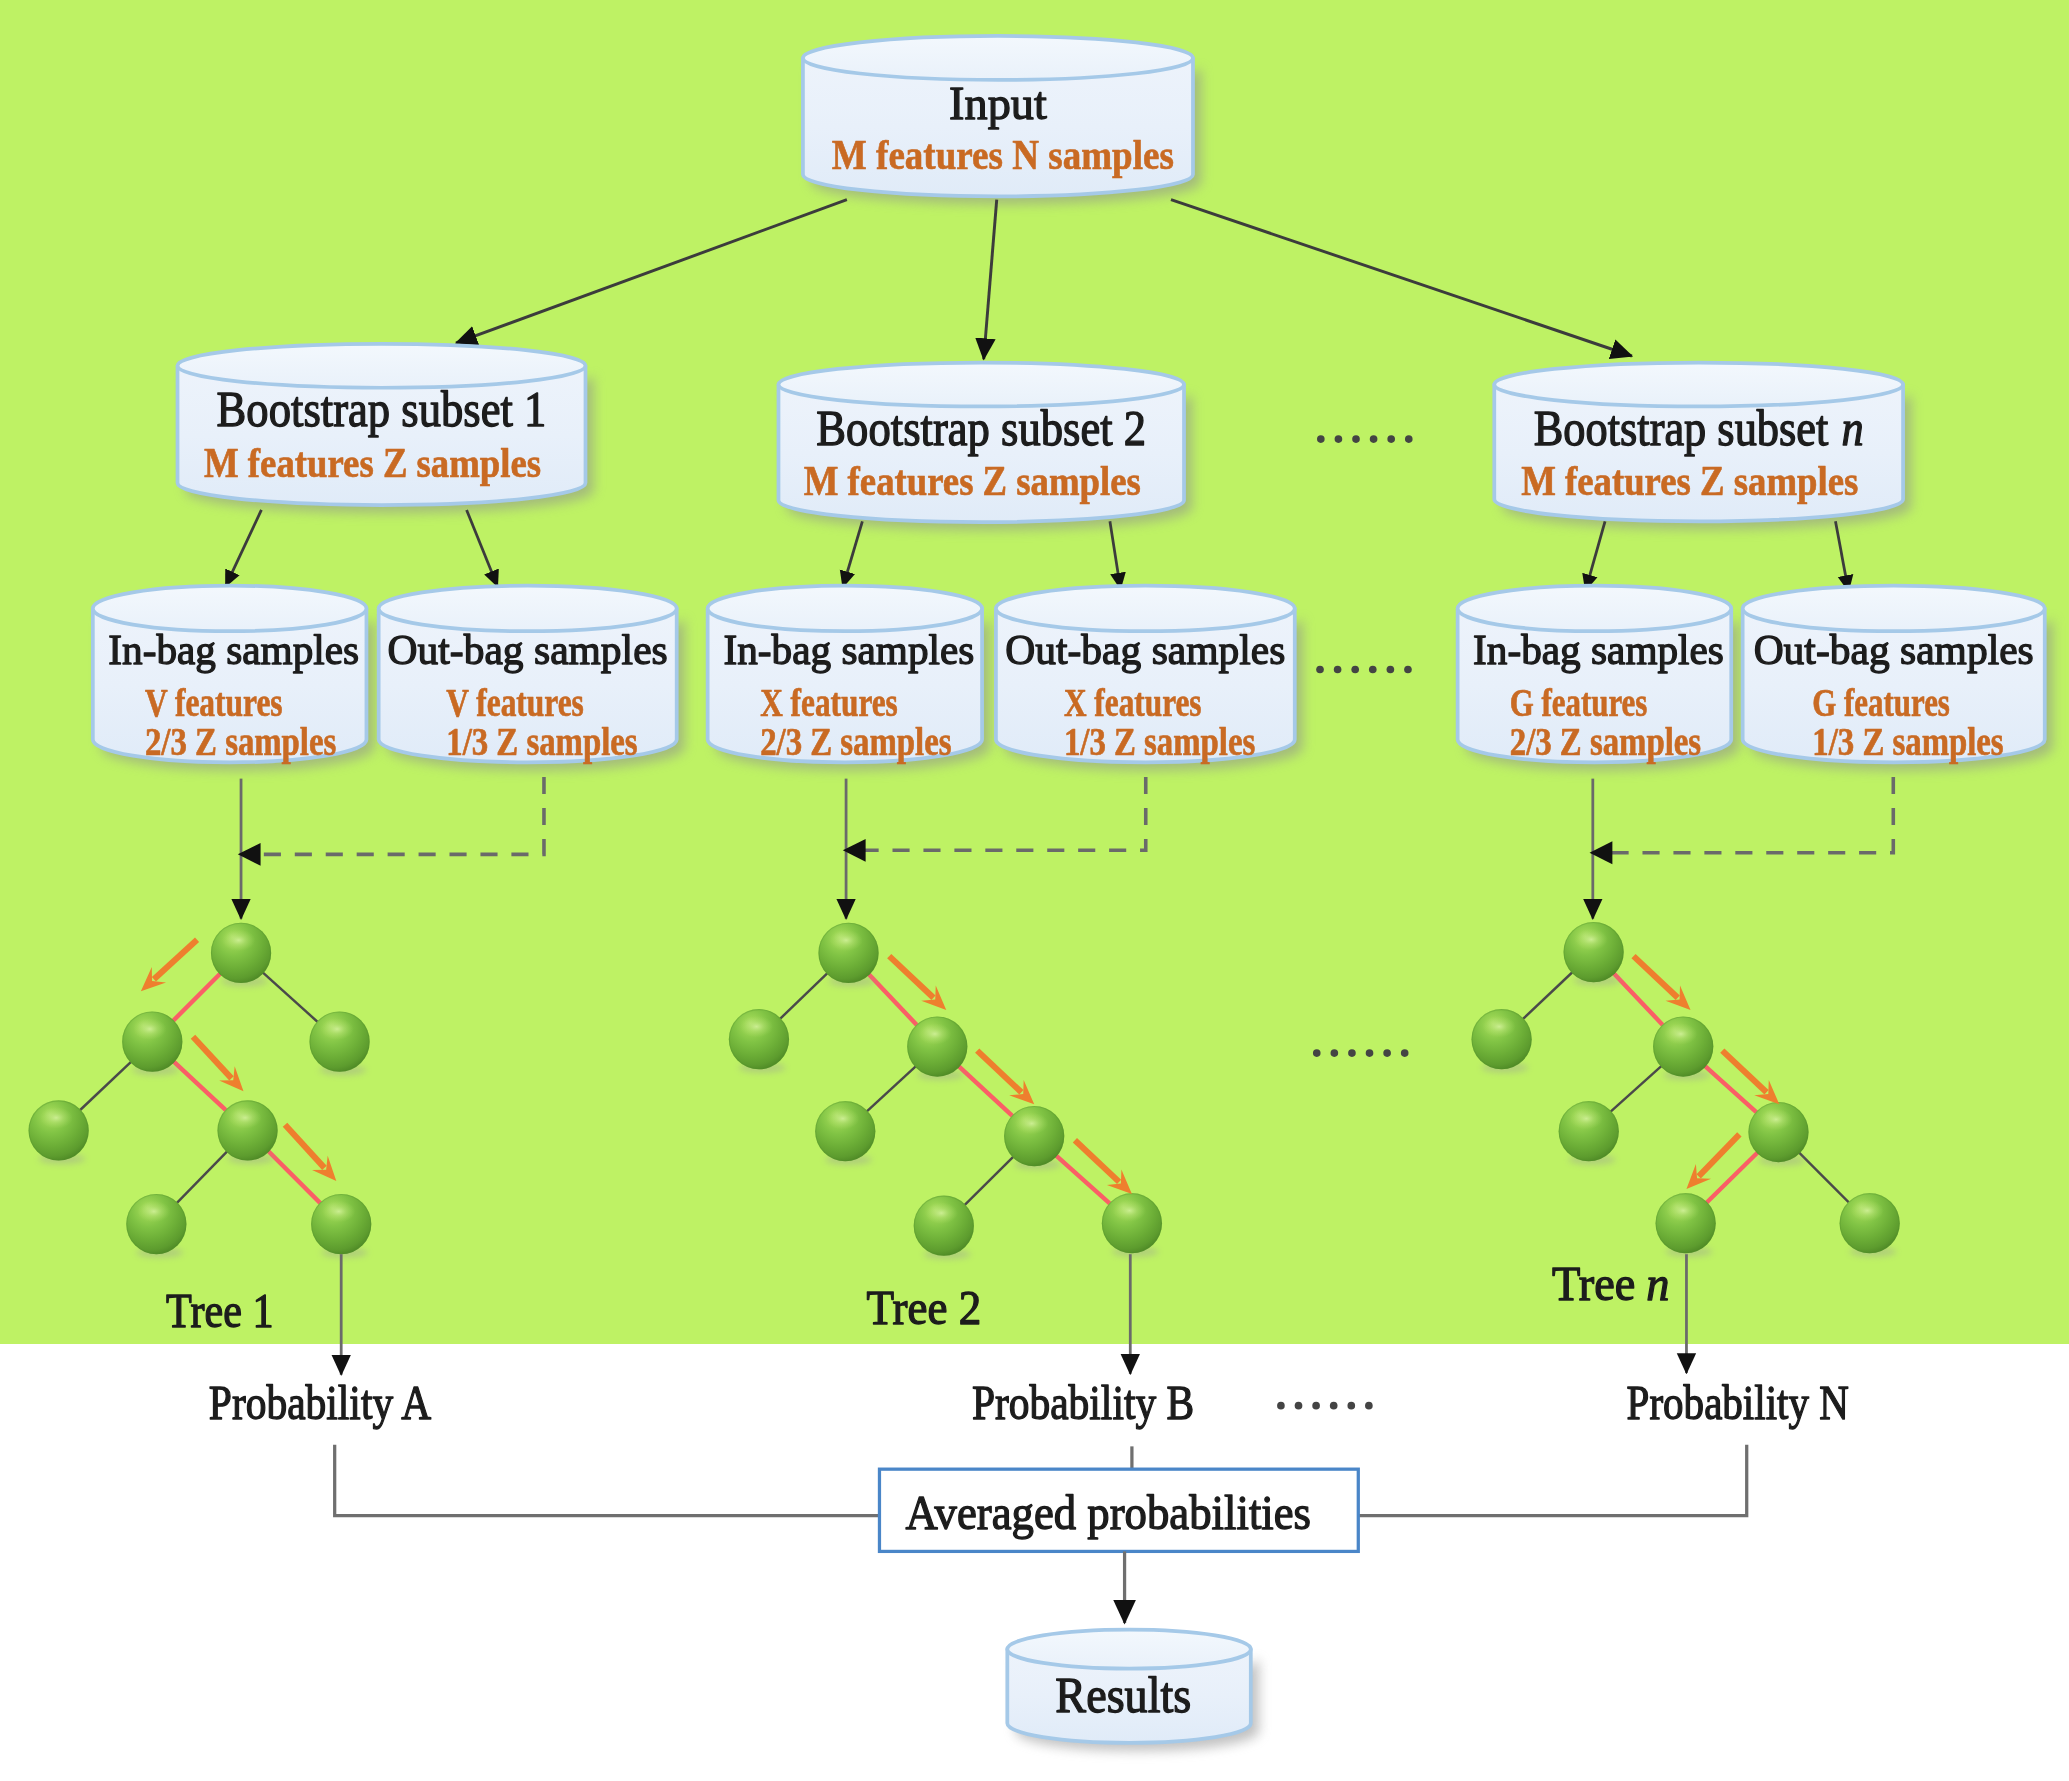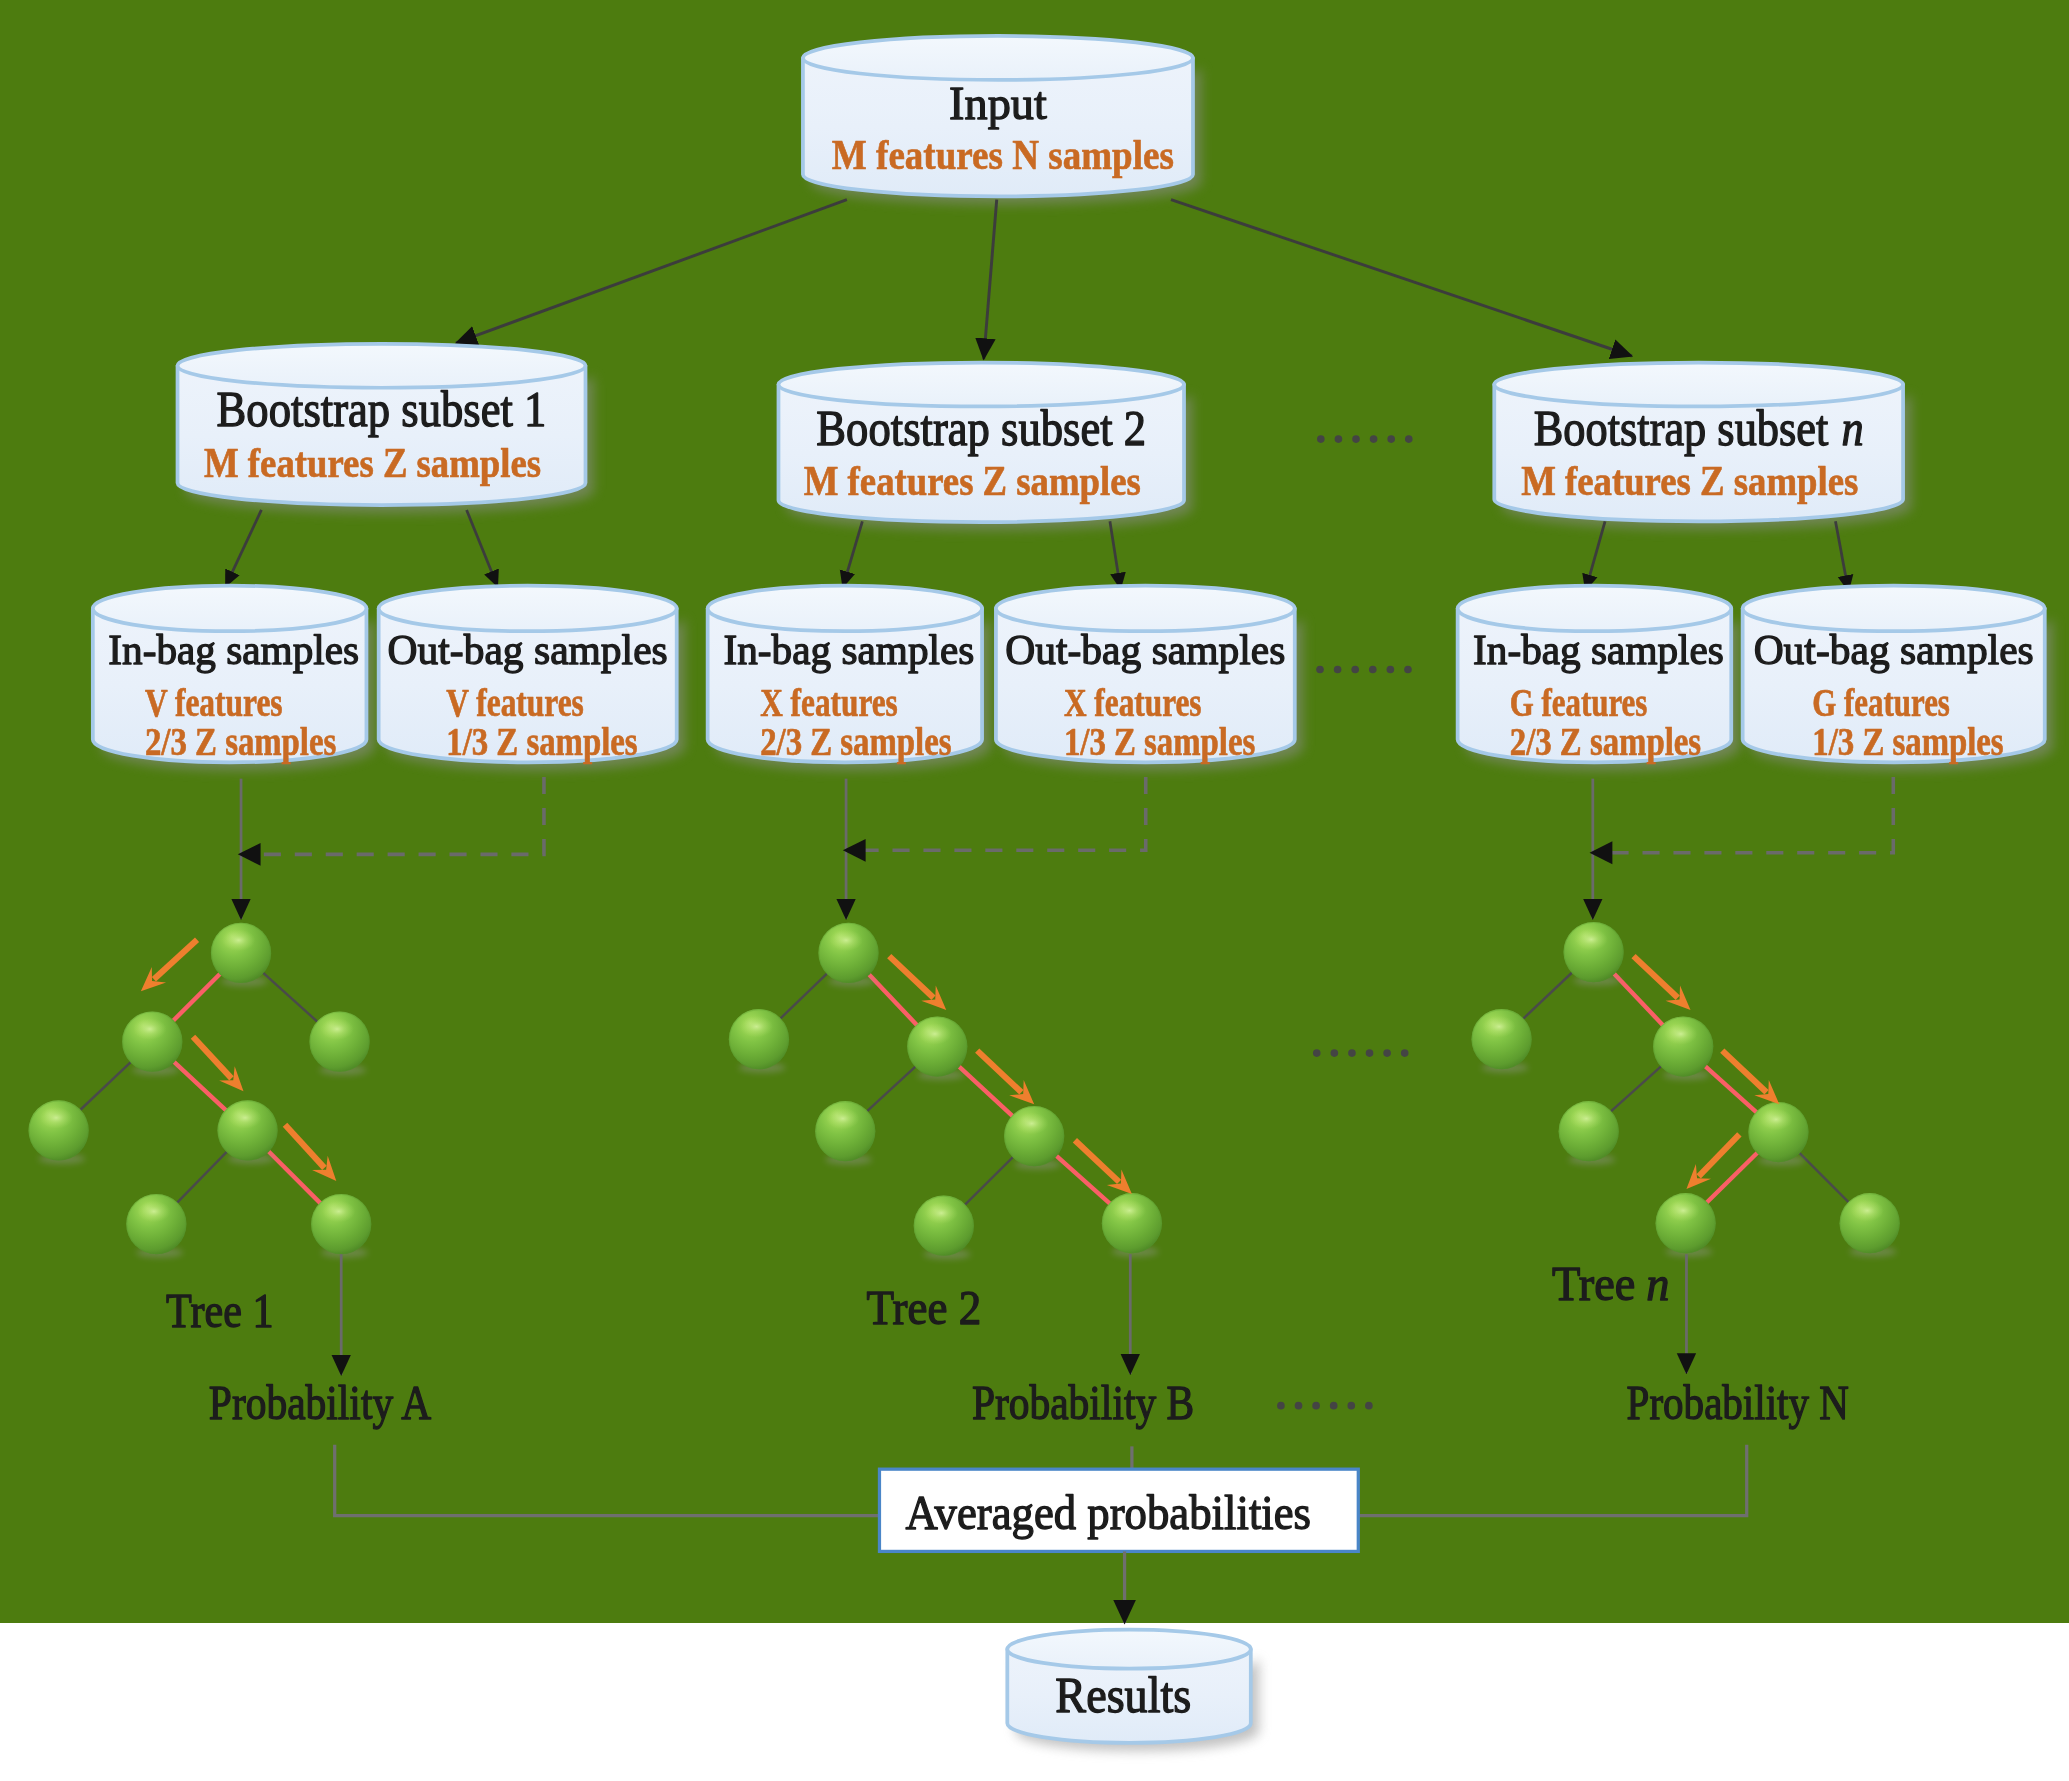--- a/index.html
+++ b/index.html
@@ -1,17 +1,17 @@
 <!DOCTYPE html>
 <html style="font-size:13px"><head>
 <meta charset="utf-8">
 <style>
   html,body{margin:0;padding:0;background:#ffffff;}
   body{width:2070px;height:1782px;overflow:hidden;}
-  #stage{position:relative;width:2070px;height:1623px;background:#4d7c0f;}
+  #stage{position:relative;width:2070px;height:1344px;background:#bef264;}
   svg#diagram{position:absolute;left:0;top:0;width:2070px;height:1782px;display:block;}
   svg#diagram text{font-family:"Liberation Serif",serif;
       paint-order:stroke fill; stroke-width:1.6px; stroke-linejoin:round;}
   svg#diagram text[fill="#1c1c1c"]{stroke:#1c1c1c;}
   svg#diagram text[fill="#c96a23"]{stroke:#c96a23; stroke-width:0.8px;}
 </style>
 </head>
 <body>
 
 <div id="stage">

